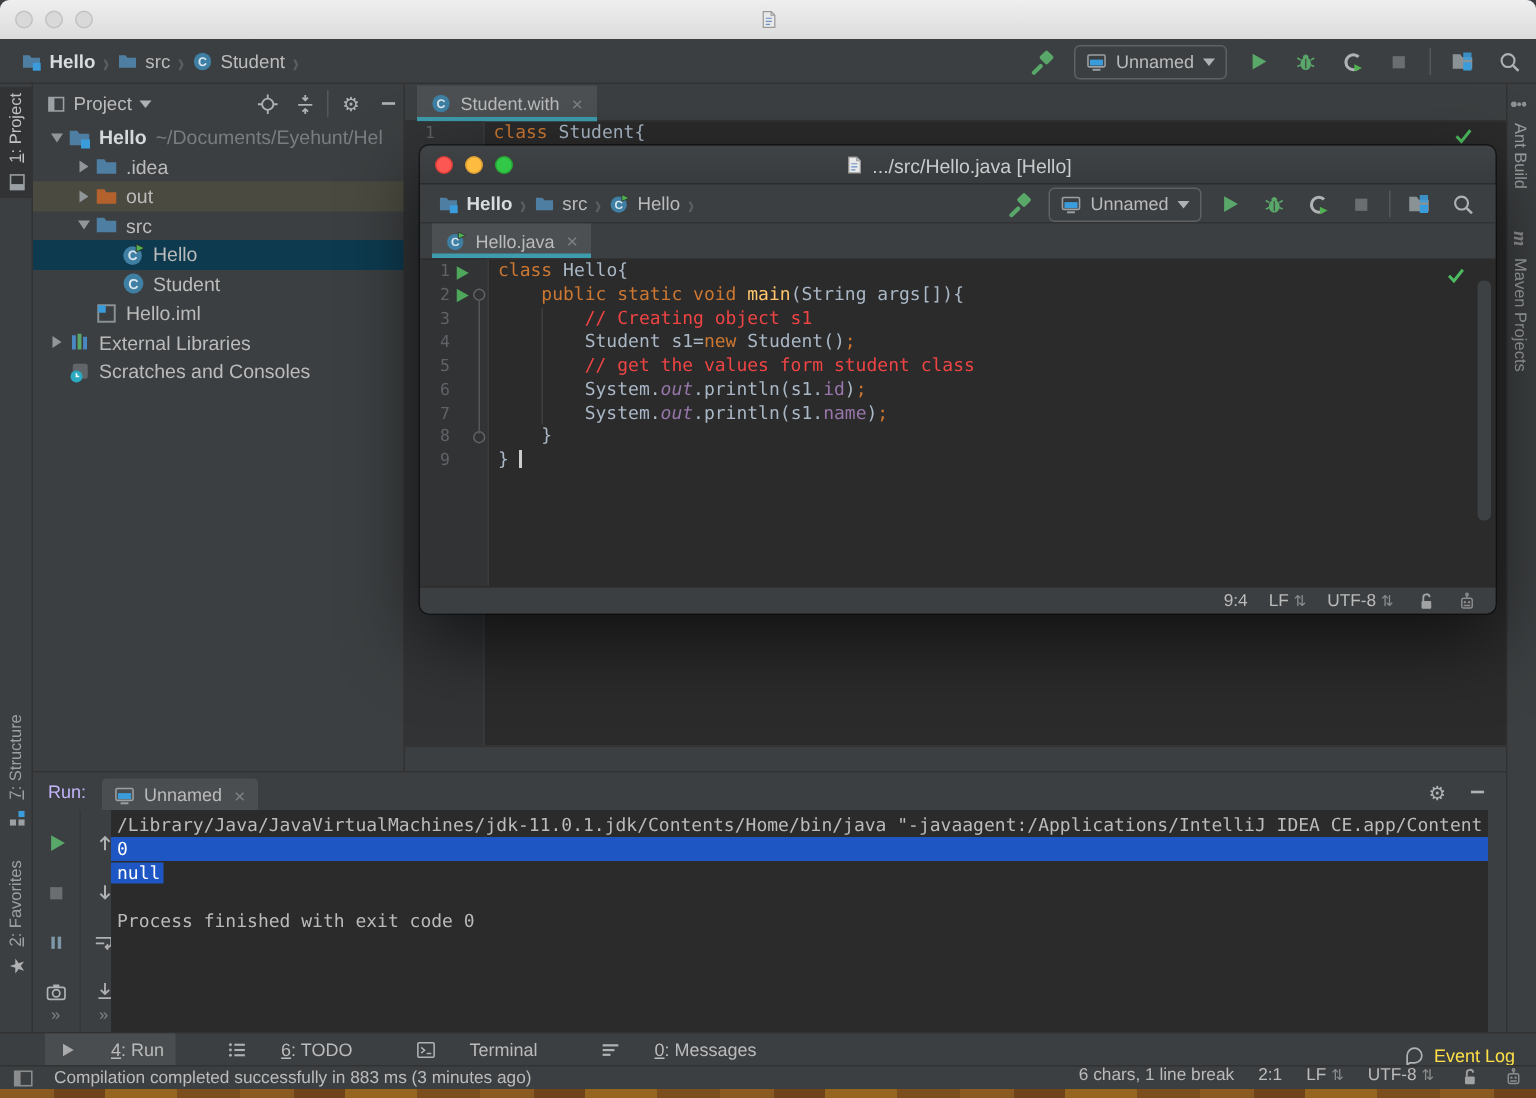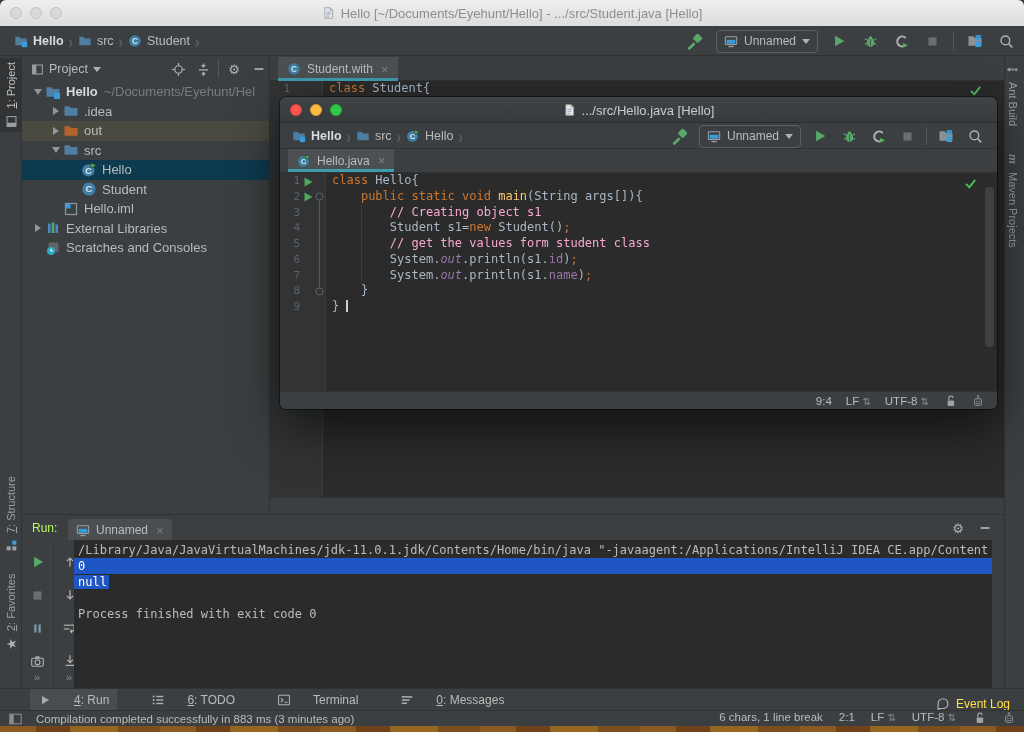--- a/index.html
+++ b/index.html
@@ -56,41 +56,41 @@
   .tree-chevron{width:15px;display:flex;justify-content:center;flex:0 0 15px;}
   .tri-right{width:0;height:0;border-top:4.5px solid transparent;border-bottom:4.5px solid transparent;border-left:6px solid #91969A;}
   .tri-down{width:0;height:0;border-left:4.5px solid transparent;border-right:4.5px solid transparent;border-top:6px solid #91969A;}
   .tree-icon{width:16px;height:16px;flex:0 0 16px;}
   .tree-label{margin-left:5px;}
   .tree-label.bold{font-weight:bold;color:#D5D9DC;}
   .tree-suffix{margin-left:6px;color:#7A7D80;}
 
   
   .code-font{font-family:"DejaVu Sans Mono",monospace;font-size:12px;}
-  .tok-pl{color:#A9B7C6;} .tok-kw{color:#CC7832;} .tok-cmt{color:#f9a8d4;}
+  .tok-pl{color:#A9B7C6;} .tok-kw{color:#CC7832;} .tok-cmt{color:#ef4444;}
   .tok-method{color:#FFC66D;} .tok-field{color:#9876AA;} .tok-fielditalic{color:#9876AA;font-style:italic;}
   .cline{position:absolute;white-space:pre;height:15.75px;line-height:15.75px;color:#A9B7C6;}
   .gnum{position:absolute;font-family:"DejaVu Sans Mono",monospace;font-size:11px;color:#606366;height:15.75px;line-height:15.75px;}
   .caret-bar{display:inline-block;width:1.5px;height:12px;background:#CCCCCC;vertical-align:-2px;}
 
   
   #main-tabbar{left:270px;top:56px;width:734px;height:25px;background:#3C3F41;border-bottom:1px solid #323232;box-sizing:border-box;}
   .etab{position:absolute;left:8px;top:1px;height:24px;display:flex;align-items:center;gap:6px;padding:0 9px;background:#4C5052;
         font-size:12px;color:#BBBBBB;}
   .etab .underline{position:absolute;left:0;right:0;bottom:0;height:3px;background:#3D9CAD;}
   .tab-close{color:#7F8284;font-size:13px;margin-left:2px;}
   #main-editor{left:270px;top:81px;width:734px;height:416px;background:#2B2B2B;}
   #main-gutter{position:absolute;left:0;top:0;width:53px;height:100%;background:#313335;border-right:1px solid #3A3C3E;box-sizing:border-box;}
   #main-check{position:absolute;right:22px;top:3px;}
 
   #split-strip{left:270px;top:497px;width:734px;height:17px;background:#3C3F41;border-top:1px solid #323232;box-sizing:border-box;}
 
   
   #run-header{left:22px;top:514px;width:982px;height:26px;background:#3C3F41;border-top:1px solid #323232;box-sizing:border-box;}
-  #run-label{position:absolute;left:10px;top:0;height:26px;display:flex;align-items:center;font-size:12px;color:#bef264;}
+  #run-label{position:absolute;left:10px;top:0;height:26px;display:flex;align-items:center;font-size:12px;color:#c4b5fd;}
   #run-tab{position:absolute;left:46px;top:4px;height:22px;display:flex;align-items:center;gap:6px;padding:0 8px;background:#4A4E50;
      border-radius:3px 3px 0 0;font-size:12px;color:#BBBBBB;}
   #run-header-actions{position:absolute;right:12px;top:0;height:26px;display:flex;align-items:center;gap:14px;color:#AFB1B3;font-size:13px;}
   #run-toolcol1{left:22px;top:540px;width:32px;height:148px;background:#3C3F41;border-right:1px solid #35383A;box-sizing:border-box;
      display:flex;flex-direction:column;align-items:center;padding-top:12px;gap:13px;}
   #run-toolcol2{left:54px;top:540px;width:32px;height:148px;background:#3C3F41;border-right:1px solid #323232;box-sizing:border-box;
      display:flex;flex-direction:column;align-items:center;padding-top:12px;gap:13px;}
   .colchev{position:absolute;bottom:5px;color:#85888A;font-size:11px;letter-spacing:1px;}
   #console{left:74px;top:540px;width:918px;height:148px;background:#2B2B2B;overflow:hidden;}
   .con-line{position:absolute;left:0;right:0;height:16px;line-height:16px;font-family:"DejaVu Sans Mono",monospace;font-size:12px;
@@ -148,21 +148,20 @@
       <span class="light inactive"></span>
     </div>
     <div id="main-title">
       <span class="vicon">
           <svg width="13" height="14" viewBox="0 0 16 16">
             <path d="M3.5 1.5h6.5l3 3v10H3.5z" fill="#E9E9E9" stroke="#9A9A9A"></path>
             <path d="M10 1.5v3h3" fill="none" stroke="#9A9A9A"></path>
             <path d="M5.5 7h5M5.5 9.5h5M5.5 12h3.5" stroke="#6B8FC4" stroke-width="0.9"></path>
           </svg>
         </span>
-      <span>Hello [~/Documents/Eyehunt/Hello] - .../src/Student.java [Hello]</span>
     </div>
   </div>
 
   <div class="abs" id="main-navbar">
     <div class="crumbs">
       <span class="crumb">
         <span class="vicon">
             <svg width="16" height="16" viewBox="0 0 16 16">
               <path d="M1.5 3.2h5l1.4 1.9h6.6v7.7H1.5z" fill="#4E7EA2"></path>
               <rect x="9" y="9" width="6" height="6" fill="#3B9CDC"></rect>

